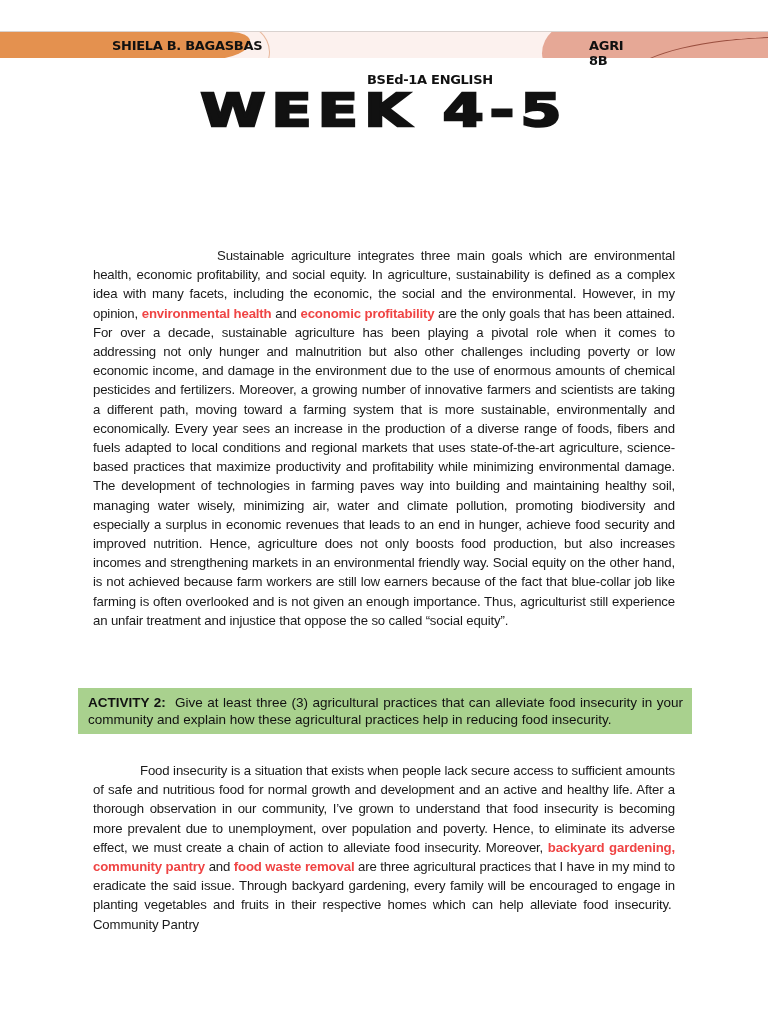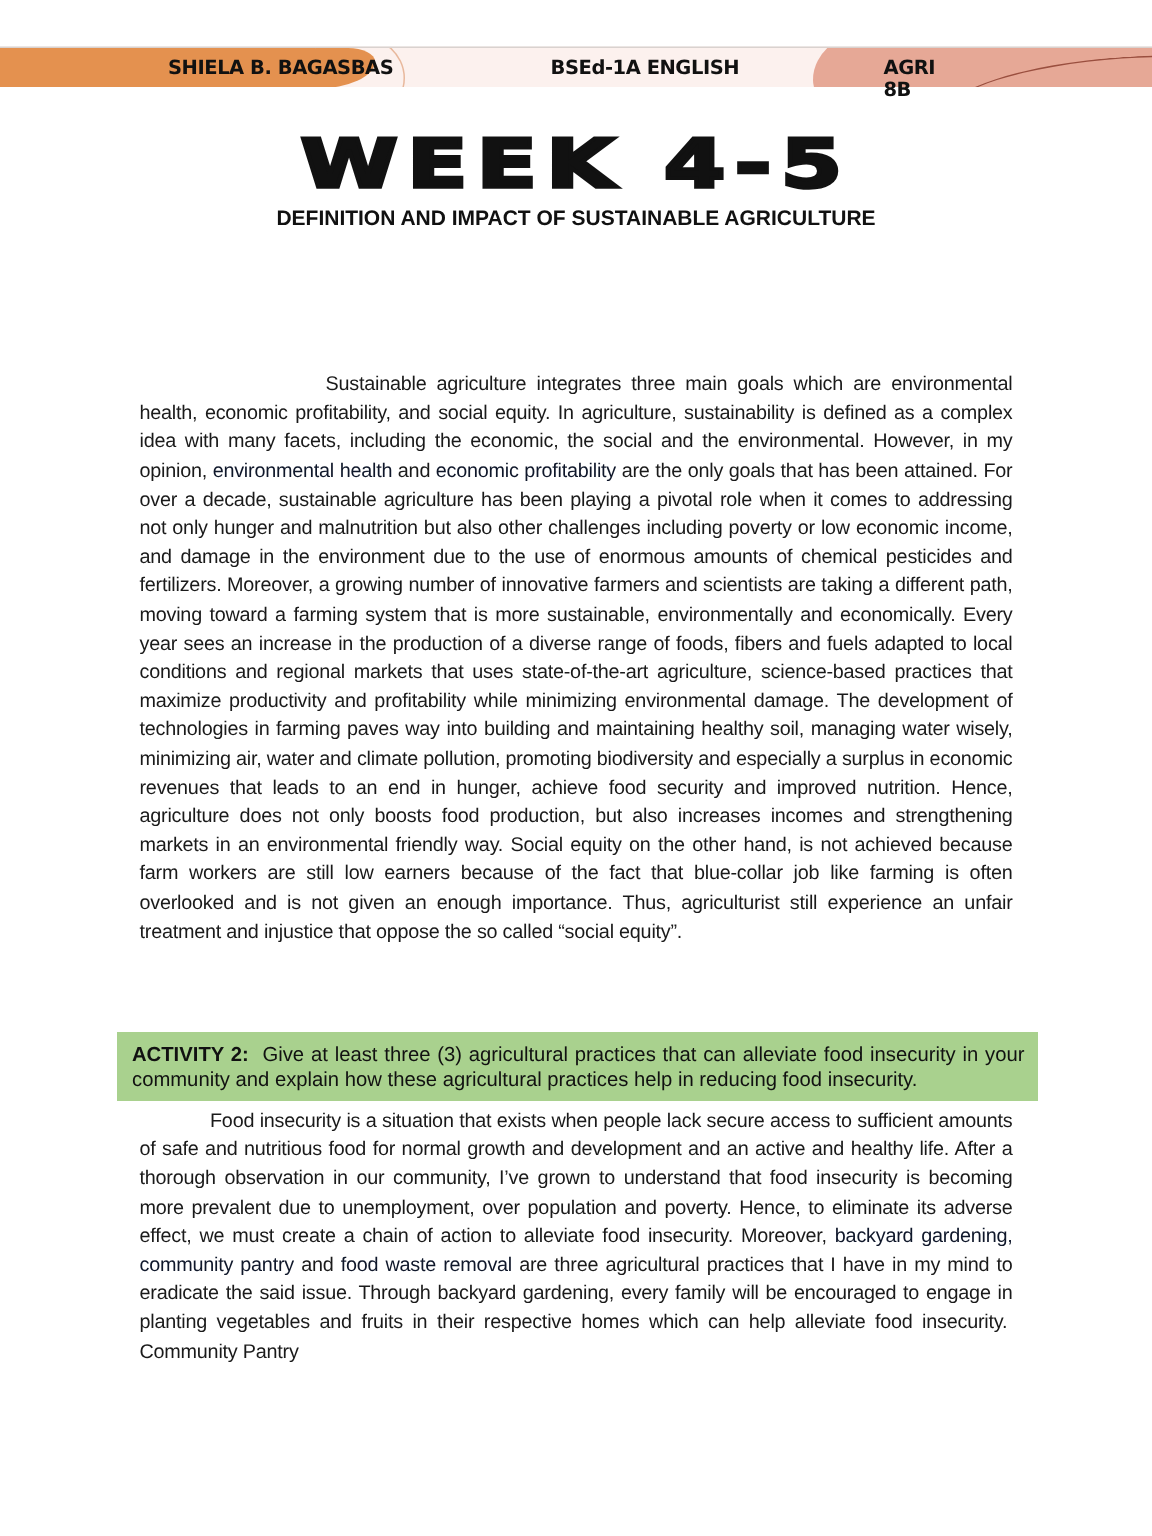--- a/index.html
+++ b/index.html
@@ -75,21 +75,21 @@
       position: absolute;
       top: 38px;
       font-family: "DejaVu Sans", sans-serif;
       font-weight: bold;
       font-size: 13px;
       letter-spacing: -0.3px;
       color: #111111;
       z-index: 2;
     }
     .banner-name { left: 112px; }
-    .banner-course { left: 367px; }
+    .banner-course { left: 367px; margin-top: 34px; }
     .banner-subject { left: 589px; }
 
     
     .title {
       position: absolute;
       left: 0;
       top: 84px;
       width: 768px;
       text-align: center;
       font-family: "DejaVu Sans", sans-serif;
@@ -145,40 +145,39 @@
       left: 93px;
       width: 582px;
       font-family: "Liberation Sans", sans-serif;
       font-size: 13.2px;
       line-height: 19.2px;
       color: #1a1a1a;
       text-align: justify;
       letter-spacing: -0.15px;
     }
     .para-1 { top: 246px; text-indent: 124px; }
-    .para-2 { top: 737px; text-indent: 47px; }
-    .para b { font-weight: normal; color: #0f172a; }
+    .para-2 { top: 761px; text-indent: 47px; }
+    .para b { font-weight: bold; color: #ef4444; }
   </style>
 </head>
 <body>
 
 <div class="page">
 
   <div class="banner">
     <div class="banner-shape-left"></div>
     <div class="banner-curve-left"></div>
     <div class="banner-shape-right"></div>
     <div class="banner-curve-right"></div>
   </div>
   <div class="banner-text banner-name">SHIELA B. BAGASBAS</div>
   <div class="banner-text banner-course">BSEd-1A ENGLISH</div>
   <div class="banner-text banner-subject">AGRI 8B</div>
 
   <div class="title">WEEK 4-5</div>
-  <div class="subtitle">DEFINITION AND IMPACT OF SUSTAINABLE AGRICULTURE</div>
 
 
   <div class="para para-1"><span>Sustainable agriculture integrates three main goals which are environmental health, economic profitability, and social equity. In agriculture, sustainability is defined as a complex idea with many facets, including the economic, the social and the environmental. However, in my opinion, </span><b>environmental health</b><span> and </span><b>economic profitability</b><span> are the only goals that has been attained. For over a decade, sustainable agriculture has been playing a pivotal role when it comes to addressing not only hunger and malnutrition but also other challenges including poverty or low economic income, and damage in the environment due to the use of enormous amounts of chemical pesticides and fertilizers. Moreover, a growing number of innovative farmers and scientists are taking a different path, moving toward a farming system that is more sustainable, environmentally and economically. Every year sees an increase in the production of a diverse range of foods, fibers and fuels adapted to local conditions and regional markets that uses state-of-the-art agriculture, science-based practices that maximize productivity and profitability while minimizing environmental damage. The development of technologies in farming paves way into building and maintaining healthy soil, managing water wisely, minimizing air, water and climate pollution, promoting biodiversity and especially a surplus in economic revenues that leads to an end in hunger, achieve food security and improved nutrition. Hence, agriculture does not only boosts food production, but also increases incomes and strengthening markets in an environmental friendly way. Social equity on the other hand, is not achieved because farm workers are still low earners because of the fact that blue-collar job like farming is often overlooked and is not given an enough importance. Thus, agriculturist still experience an unfair treatment and injustice that oppose the so called “social equity”.</span></div>
 
   <div class="activity activity-2">
     <span class="activity-label">ACTIVITY 2:</span>&nbsp;
     <span>Give at least three (3) agricultural practices that can alleviate food insecurity in your community and explain how these agricultural practices help in reducing food insecurity.</span>
   </div>
 
   <div class="para para-2"><span>Food insecurity is a situation that exists when people lack secure access to sufficient amounts of safe and nutritious food for normal growth and development and an active and healthy life. After a thorough observation in our community, I’ve grown to understand that food insecurity is becoming more prevalent due to unemployment, over population and poverty. Hence, to eliminate its adverse effect, we must create a chain of action to alleviate food insecurity. Moreover, </span><b>backyard gardening, community pantry</b><span> and </span><b>food waste removal</b><span> are three agricultural practices that I have in my mind to eradicate the said issue. Through backyard gardening, every family will be encouraged to engage in planting vegetables and fruits in their respective homes which can help alleviate food insecurity.&nbsp; Community Pantry</span></div>

